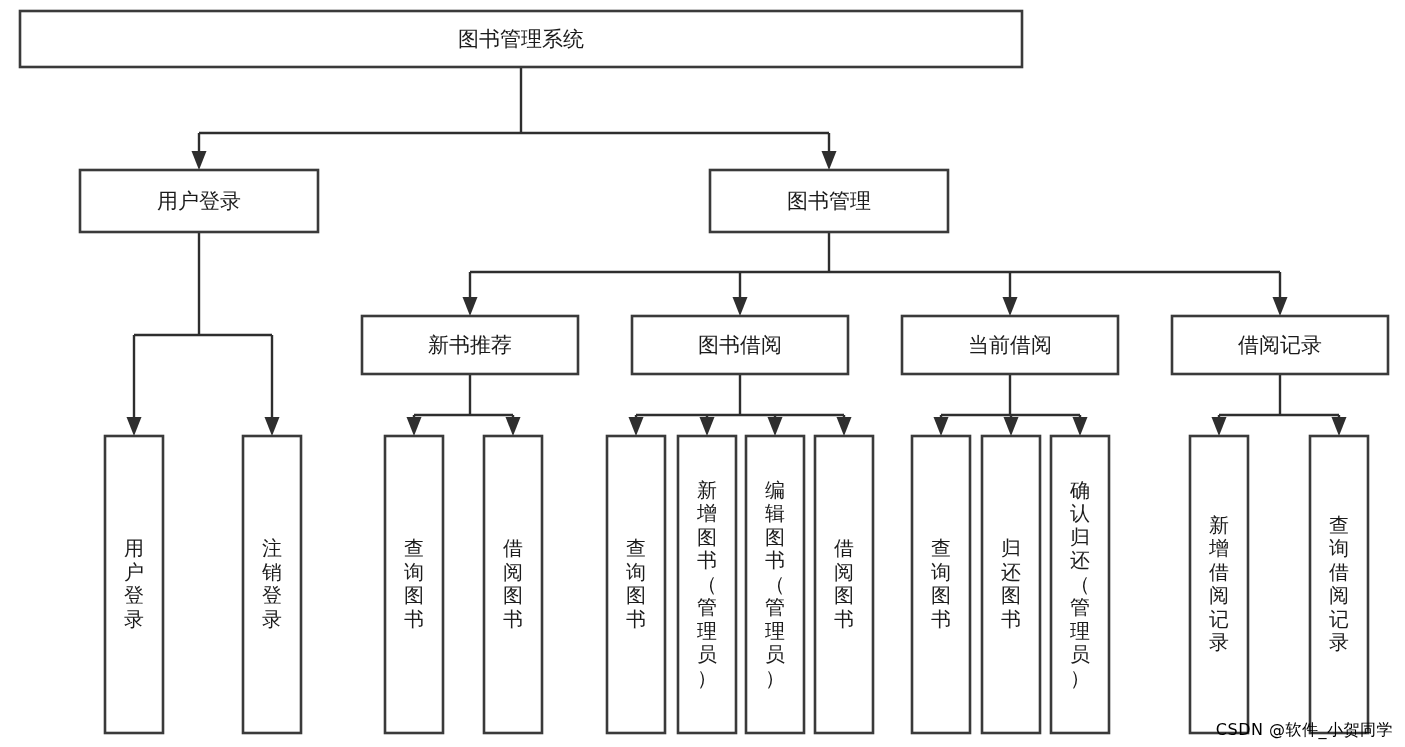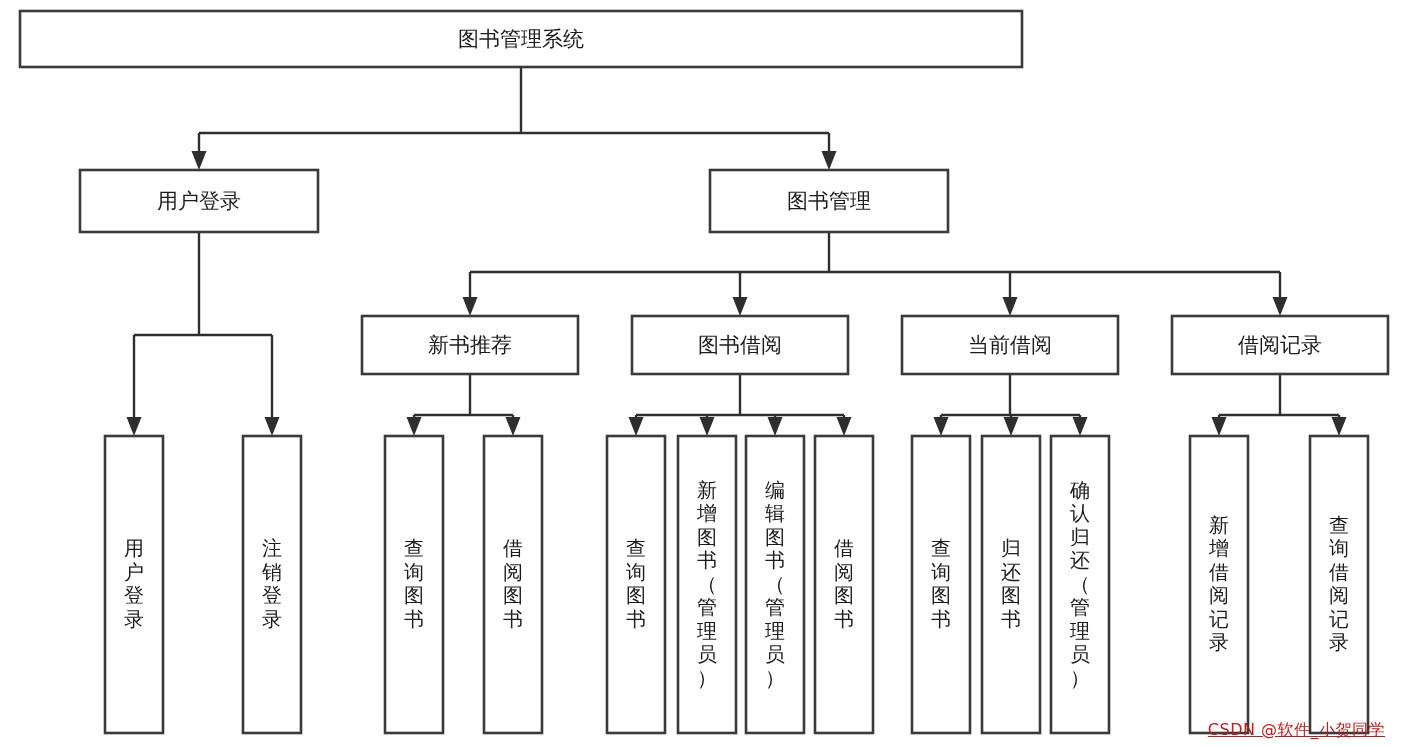--- a/index.html
+++ b/index.html
@@ -49,29 +49,28 @@
     stroke-width: 2.4;
     fill: none;
     stroke-linecap: butt;
   }
   .arrow-head {
     fill: #2e2e2e;
     stroke: none;
   }
   .watermark {
     position: absolute;
-    right: 20px;
+    right: 12px;
     bottom: 6px;
     font-family: "DejaVu Sans", "Liberation Sans", sans-serif;
     font-size: 16px;
-    color: #b91c1c;
+    color: #000000;
     letter-spacing: 0.5px;
     white-space: nowrap;
     pointer-events: none;
-    text-decoration: underline;
   }
 </style>
 </head>
 <body>
 
 <div id="diagram-root">
 
   <svg id="tree-svg" viewBox="0 0 1405 747" xmlns="http://www.w3.org/2000/svg">
     <g id="connectors-layer">
         <line x1="521" y1="67" x2="521" y2="133" class="connector"></line>

